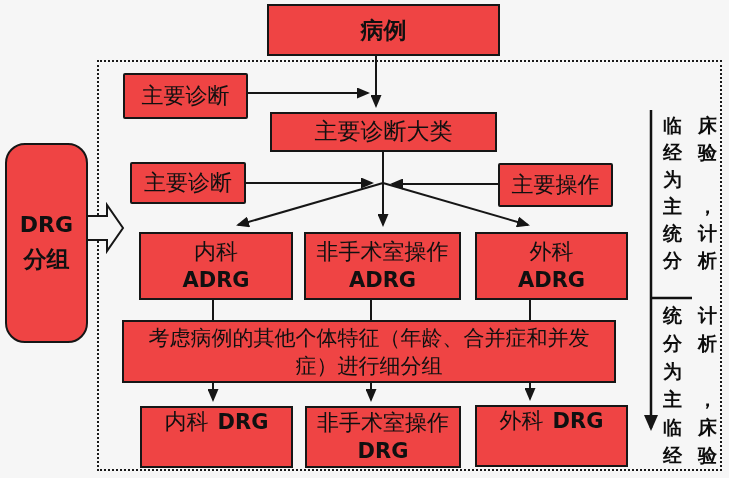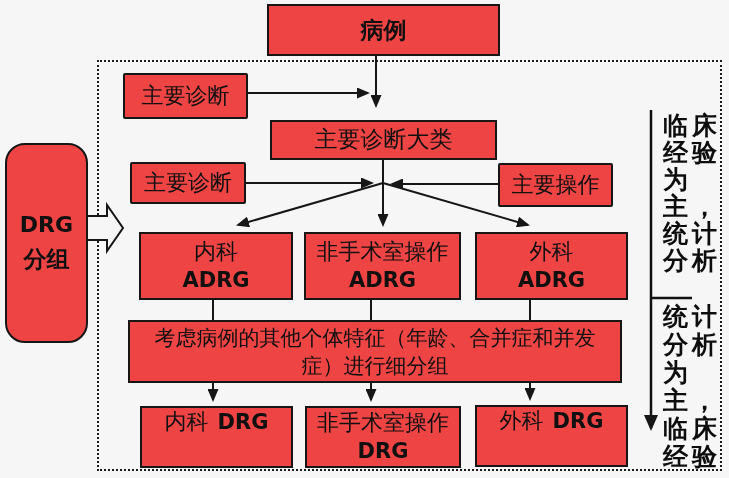--- a/index.html
+++ b/index.html
@@ -56,43 +56,43 @@
     font-size:21px;
     line-height:1.3;
   }
   .row-label{
     flex-direction:row;
     align-items:baseline;
     gap:9px;
   }
   #node-case{left:267px;top:4px;width:233px;height:52px;}
   #node-primary-dx-top{left:123px;top:73px;width:125px;height:46px;}
-  #node-mdc{left:270px;top:120px;width:227px;height:40px;font-size:23px;}
+  #node-mdc{left:270px;top:112px;width:227px;height:40px;font-size:23px;}
   #node-primary-dx-mid{left:130px;top:162px;width:116px;height:42px;}
   #node-primary-proc{left:498px;top:163px;width:115px;height:44px;}
   #node-adrg-internal{left:139px;top:232px;width:154px;height:68px;}
   #node-adrg-nonor{left:304px;top:232px;width:157px;height:68px;}
   #node-adrg-surgical{left:475px;top:232px;width:153px;height:68px;}
-  #node-subdivision{left:128px;top:320px;width:494px;height:63px;font-size:21px;line-height:28px;padding:0 13px;}
+  #node-subdivision{left:122px;top:320px;width:494px;height:63px;font-size:21px;line-height:28px;padding:0 13px;}
   #node-drg-internal{left:140px;top:406px;width:153px;height:62px;}
   #node-drg-nonor{left:305px;top:406px;width:156px;height:62px;}
   #node-drg-surgical{left:475px;top:405px;width:153px;height:62px;}
   #node-process{
     left:5px;top:143px;width:83px;height:200px;
     border-radius:20px;border-width:2px;
     gap:4px;z-index:3;
   }
   #node-process .latin{font-size:22px;}
   #node-process .cjk-bold{font-size:23px;}
   
   .anno{
     position:absolute;left:663px;width:54px;
     z-index:3;
     font-family:Liberation Sans, sans-serif;
-    font-weight:bold;font-size:25px;color:#0d0d0d;
+    font-weight:bold;font-size:19px;color:#0d0d0d;
   }
   #anno-top{top:112px;}
   #anno-bottom{top:302px;}
   .anno-row{
     height:27px;line-height:27px;
     text-align:justify;
     -moz-text-align-last:justify;
     text-align-last:justify;
   }
   #anno-bottom .anno-row{height:28px;line-height:28px;}

